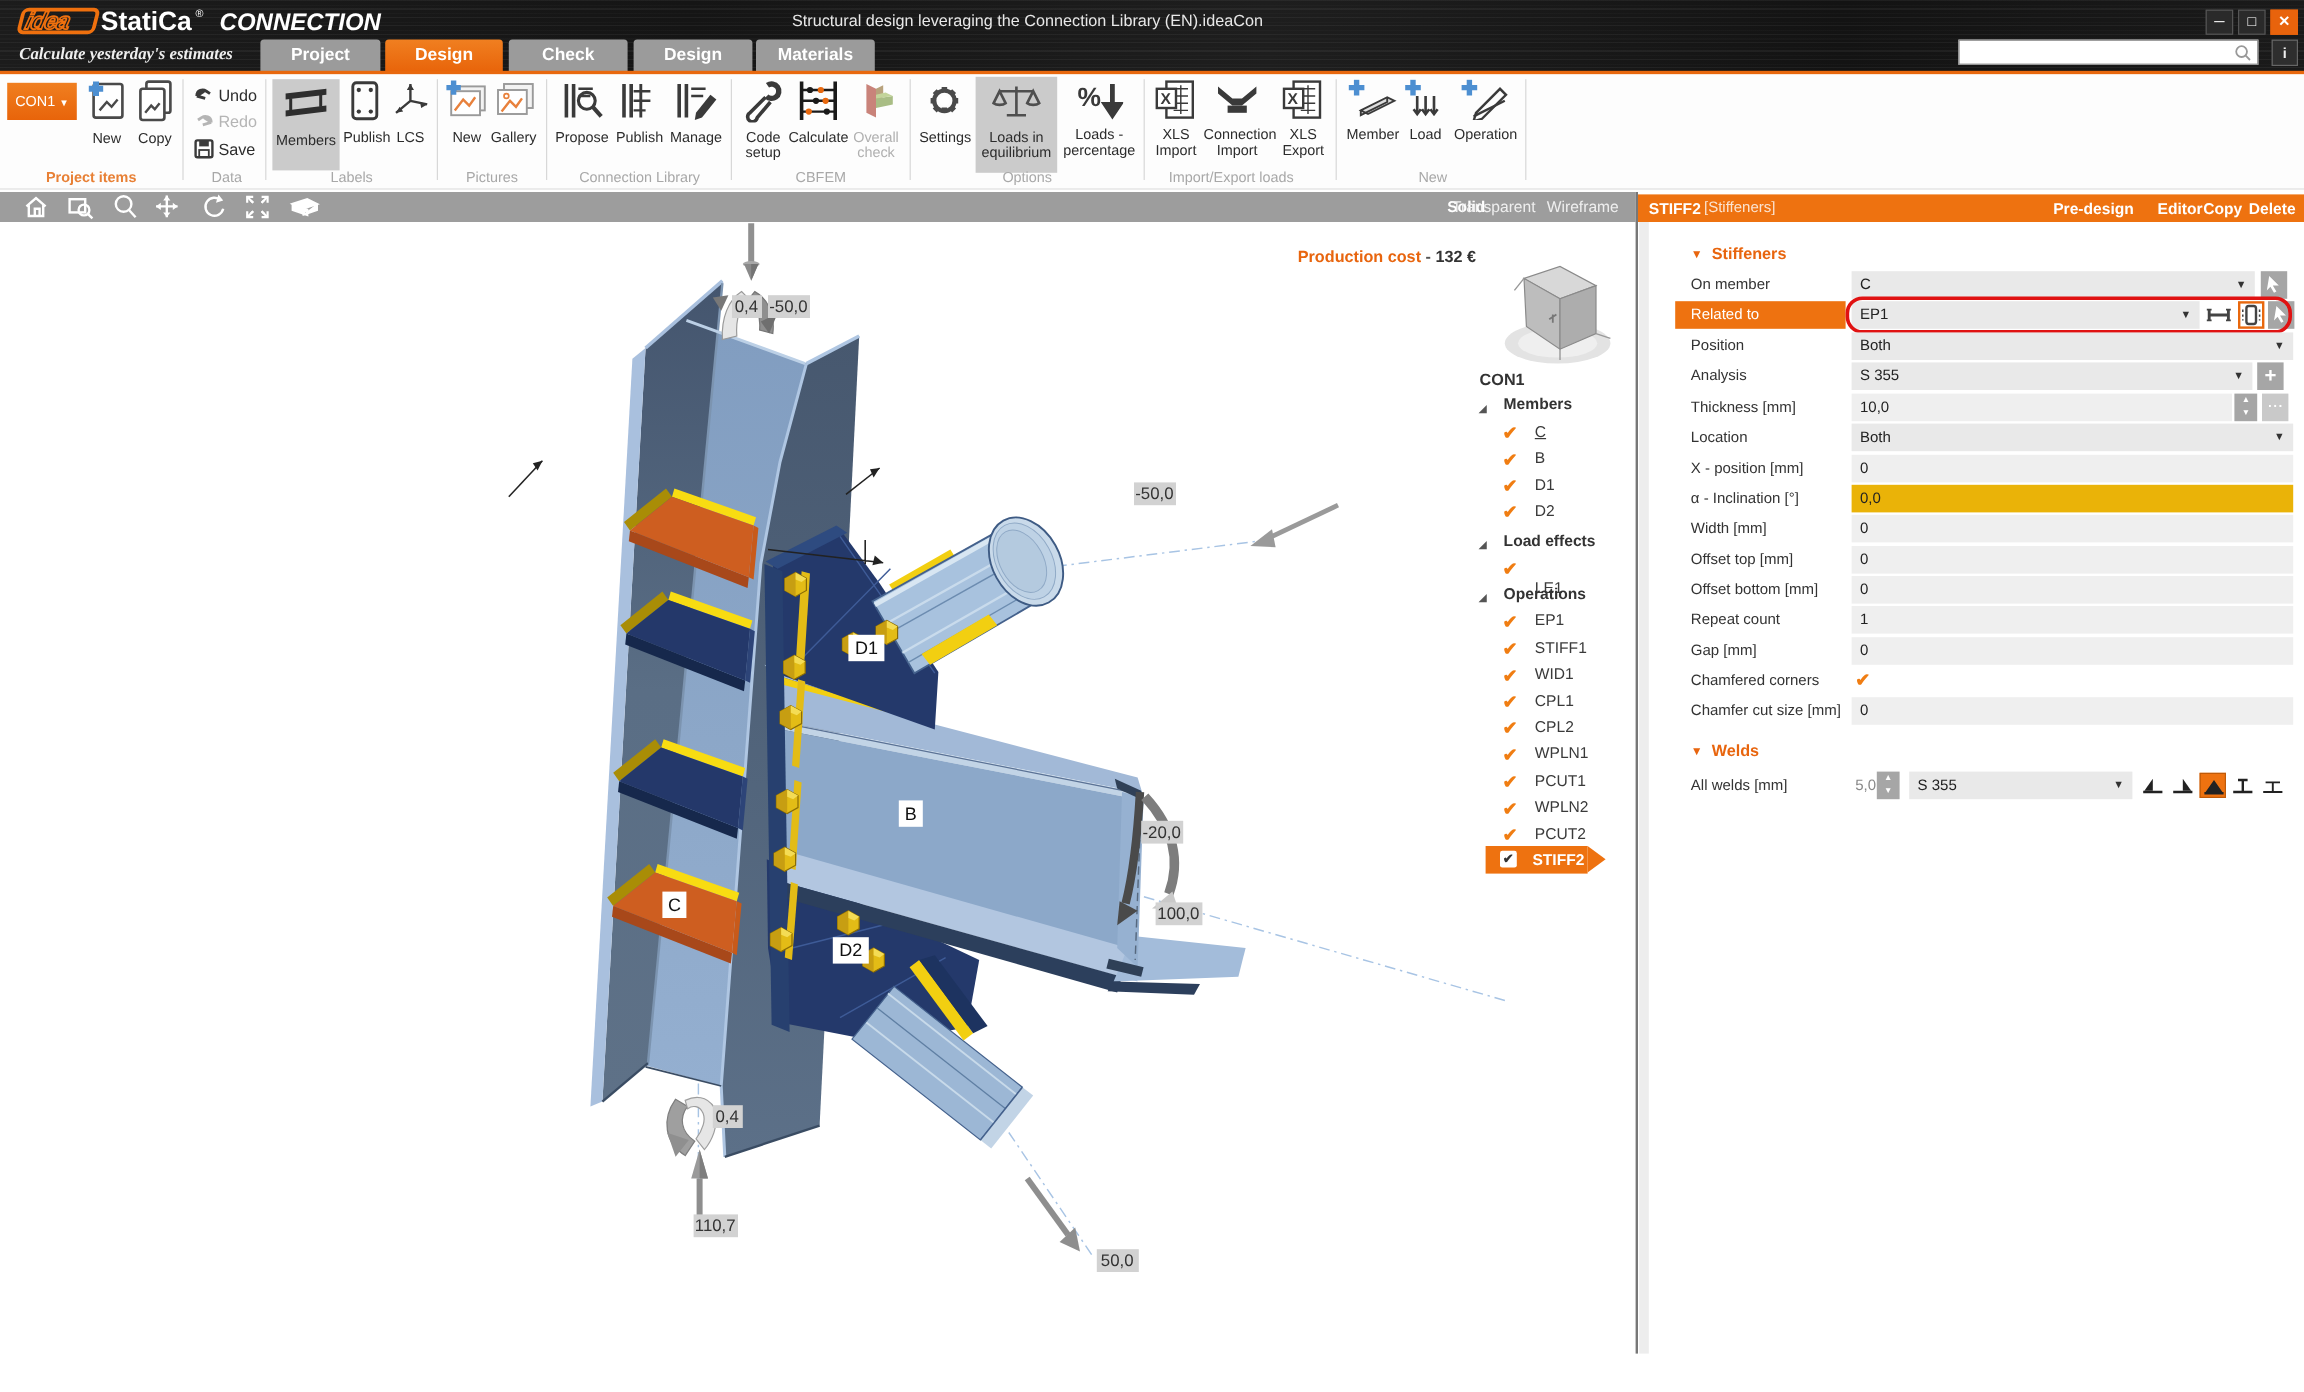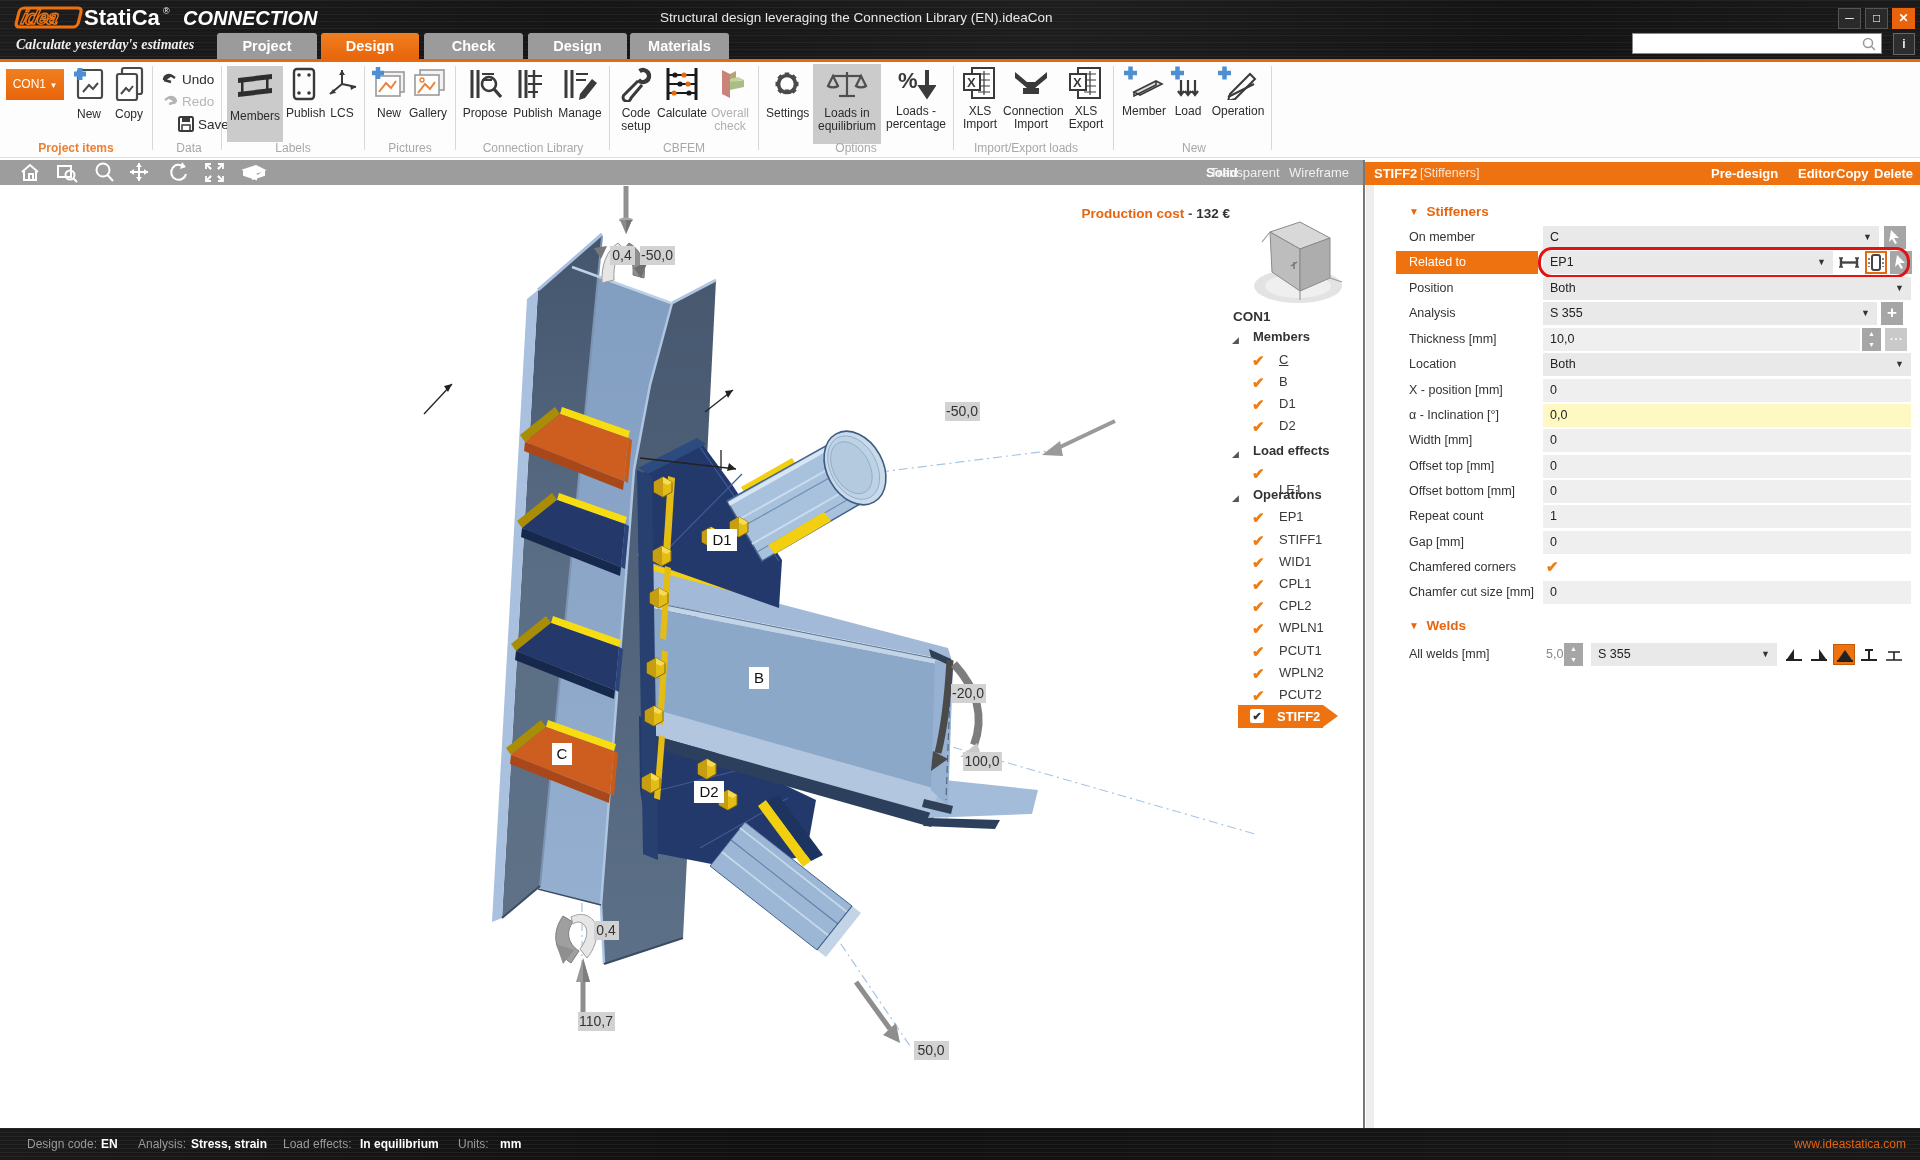--- a/index.html
+++ b/index.html
@@ -124,21 +124,21 @@
           <path d="M4 10 C4 5, 9 4, 12 6 l3 2 M4 10 l6 -4 M4 10 l7 2" stroke="#3a3a3a" stroke-width="2.4" fill="none"></path>
           <text x="22" y="14" font-size="13.5" fill="#2c2c2c">Undo</text>
         </svg>
   </div>
   <div class="ritem" style="left:160px;top:30px;width:64px;text-align:left">
     <svg width="64" height="18" viewBox="0 0 64 18">
           <path d="M16 10 C16 5, 11 4, 8 6 l-3 2 M16 10 l-6 -4 M16 10 l-7 2" stroke="#b5b5b5" stroke-width="2.4" fill="none"></path>
           <text x="22" y="14" font-size="13.5" fill="#b5b5b5">Redo</text>
         </svg>
   </div>
-  <div class="ritem" style="left:176px;top:53px;width:64px;text-align:right">
+  <div class="ritem" style="left:160px;top:53px;width:64px;text-align:right">
     <svg width="64" height="18" viewBox="0 0 64 18">
           <rect x="3" y="2" width="14" height="14" rx="1.5" fill="none" stroke="#3a3a3a" stroke-width="2"></rect>
           <rect x="6" y="2" width="8" height="5" fill="#3a3a3a"></rect>
           <rect x="6" y="10" width="8" height="6" fill="none" stroke="#3a3a3a" stroke-width="1.5"></rect>
           <text x="22" y="14" font-size="13.5" fill="#2c2c2c">Save</text>
         </svg>
   </div>
   <div class="rlabel" style="left:189px">Data</div>
   <div class="rsep" style="left:221px"></div>
 
@@ -704,21 +704,21 @@
       </div>
   <div class="pbtn" style="left:520px;top:168px;width:22px;background:#c9c9c9;line-height:14px">...</div>
 
   <div class="plabel" style="top:193px">Location</div>
   <div class="pbox" style="left:178px;top:193px;width:368px"><span class="val">Both</span><span class="pdrop">▼</span></div>
 
   <div class="plabel" style="top:219px">X - position [mm]</div>
   <div class="pbox" style="left:178px;top:219px;width:368px;background:#efefef"><span class="val">0</span></div>
 
   <div class="plabel" style="top:244px">α - Inclination [°]</div>
-  <div class="pbox" style="left:178px;top:244px;width:368px;background:#fef9c3"><span class="val">0,0</span></div>
+  <div class="pbox" style="left:178px;top:244px;width:368px;background:#eab308"><span class="val">0,0</span></div>
 
   <div class="plabel" style="top:269px">Width [mm]</div>
   <div class="pbox" style="left:178px;top:269px;width:368px;background:#efefef"><span class="val">0</span></div>
 
   <div class="plabel" style="top:295px">Offset top [mm]</div>
   <div class="pbox" style="left:178px;top:295px;width:368px;background:#efefef"><span class="val">0</span></div>
 
   <div class="plabel" style="top:320px">Offset bottom [mm]</div>
   <div class="pbox" style="left:178px;top:320px;width:368px;background:#efefef"><span class="val">0</span></div>
 
@@ -754,24 +754,13 @@
           <path d="M2 14 h16" stroke="#222" stroke-width="2"></path>
           <path d="M10 13 L10 3 L3 13 z M10 13 L10 3 L17 13 z" fill="#222"></path>
         </svg></div>
   <div class="weldbtn" style="left:493px"><svg width="20" height="17" viewBox="0 0 20 17">
           <path d="M2 14 h16 M10 14 V4 M6 4 h8" stroke="#222" stroke-width="2"></path>
         </svg></div>
   <div class="weldbtn" style="left:518px"><svg width="20" height="17" viewBox="0 0 20 17">
           <path d="M2 14 h16 M10 14 V6 M4 6 h12" stroke="#222" stroke-width="1.6"></path>
         </svg></div>
 </div>
-<div id="statusbar">
-  <span class="abs" style="left:27px">Design code:</span>
-      <span class="abs w" style="left:101px">EN</span>
-  <span class="abs" style="left:138px">Analysis:</span>
-      <span class="abs w" style="left:191px">Stress, strain</span>
-  <span class="abs" style="left:283px">Load effects:</span>
-      <span class="abs w" style="left:360px">In equilibrium</span>
-  <span class="abs" style="left:458px">Units:</span>
-      <span class="abs w" style="left:500px">mm</span>
-  <span id="weblink">www.ideastatica.com</span>
 </div>
-</div>
 
 </body></html>

